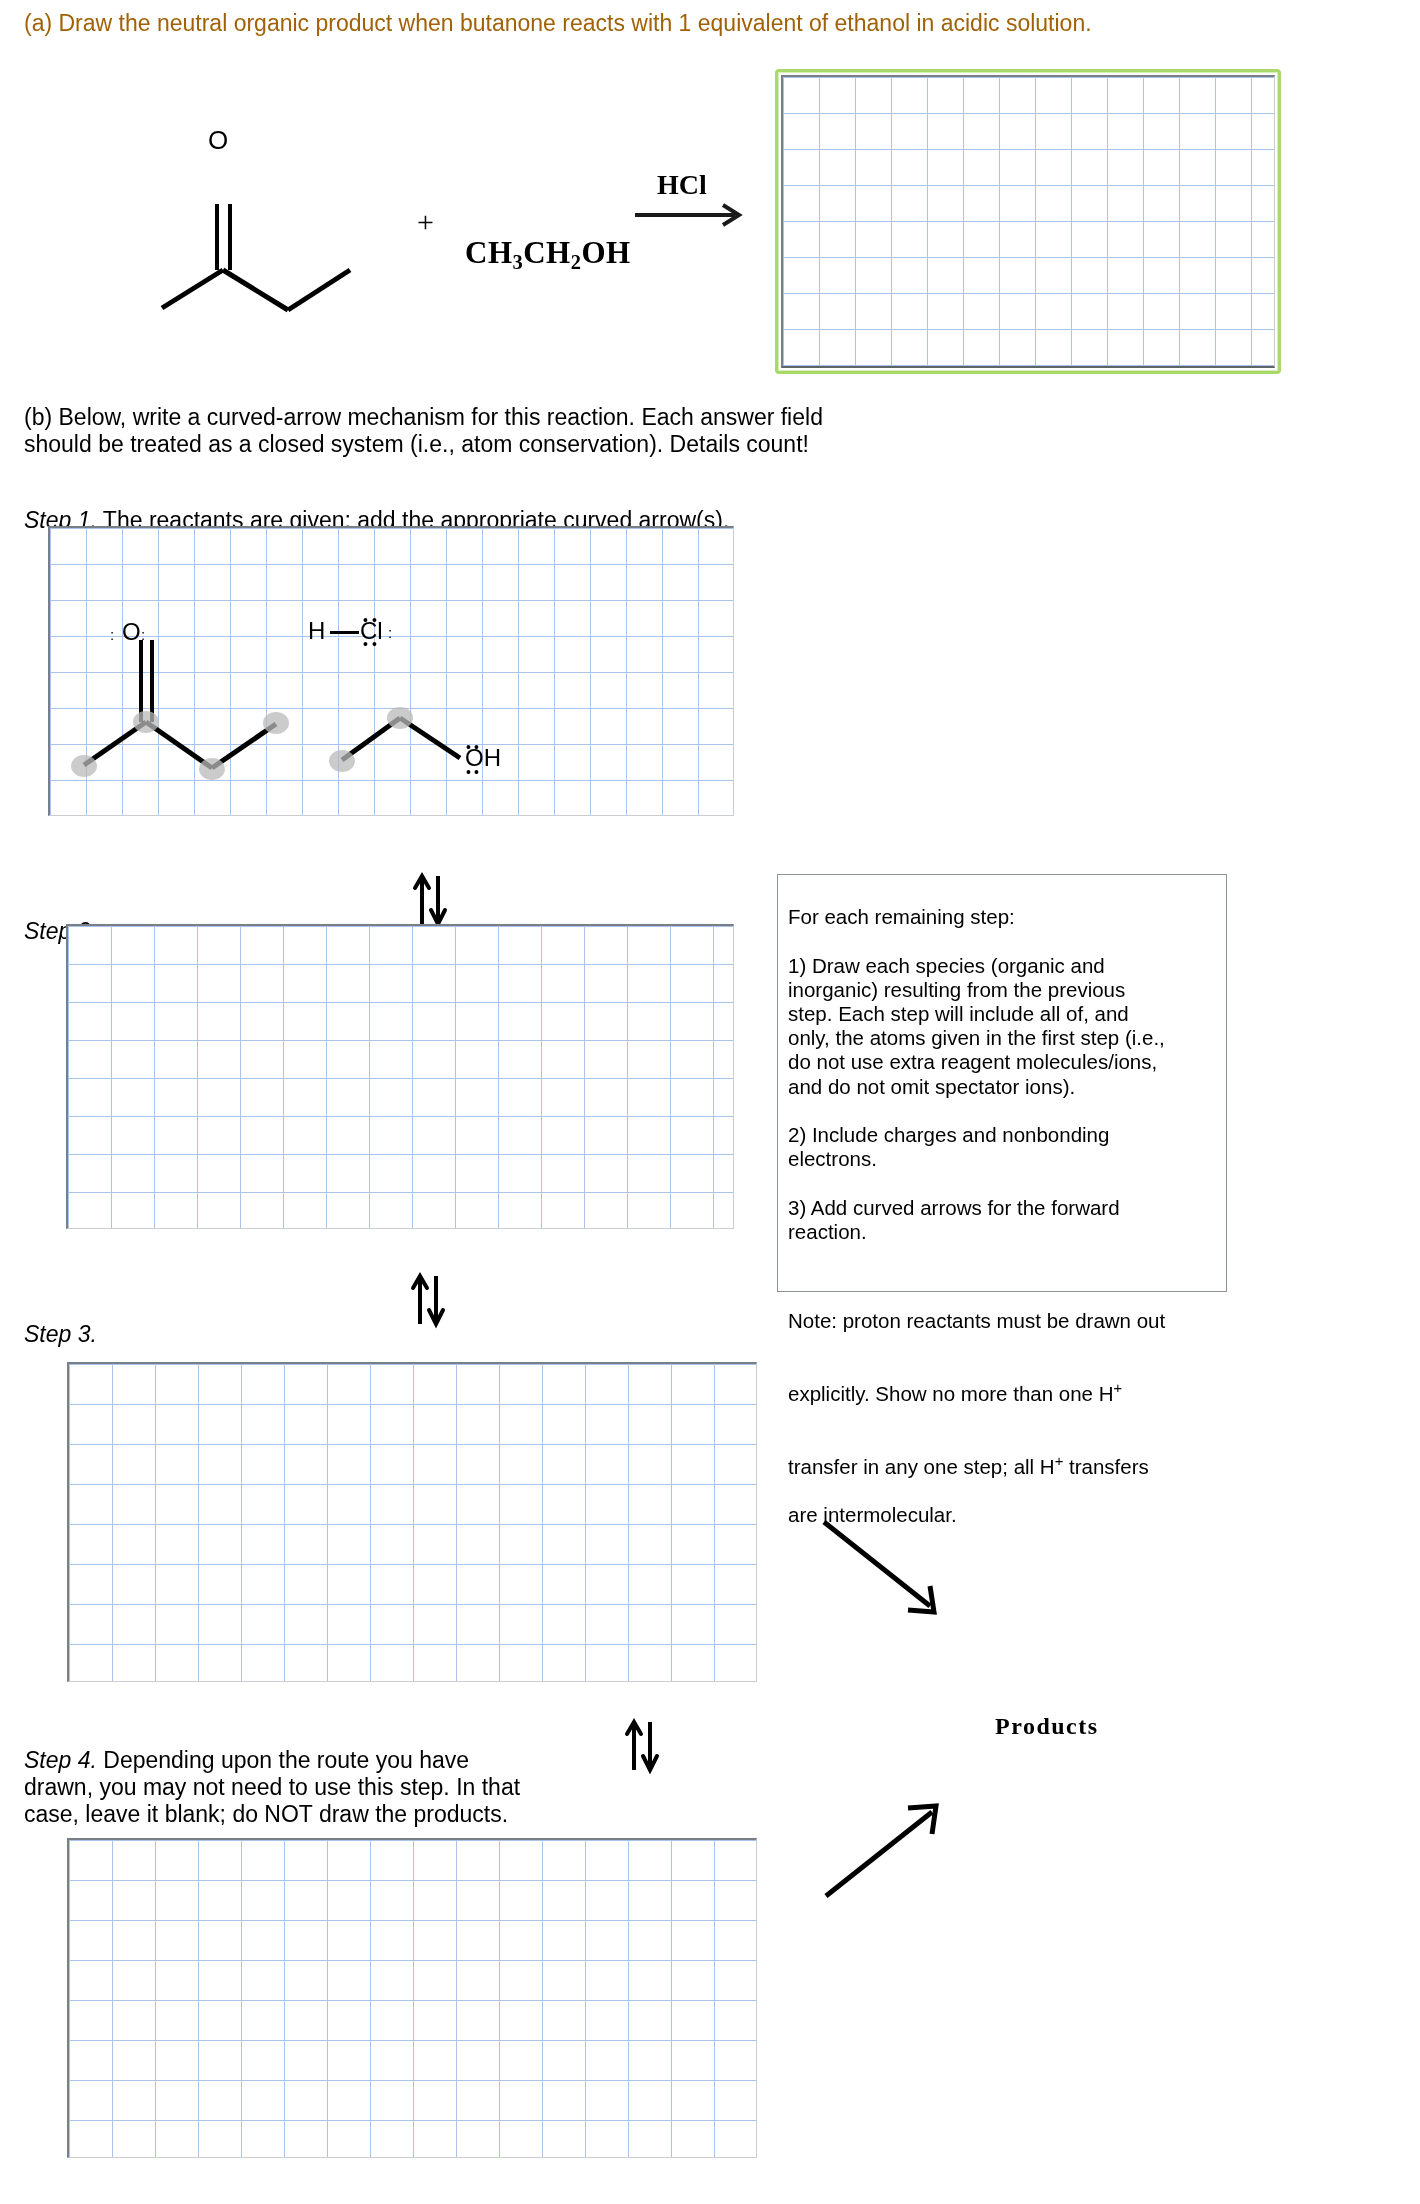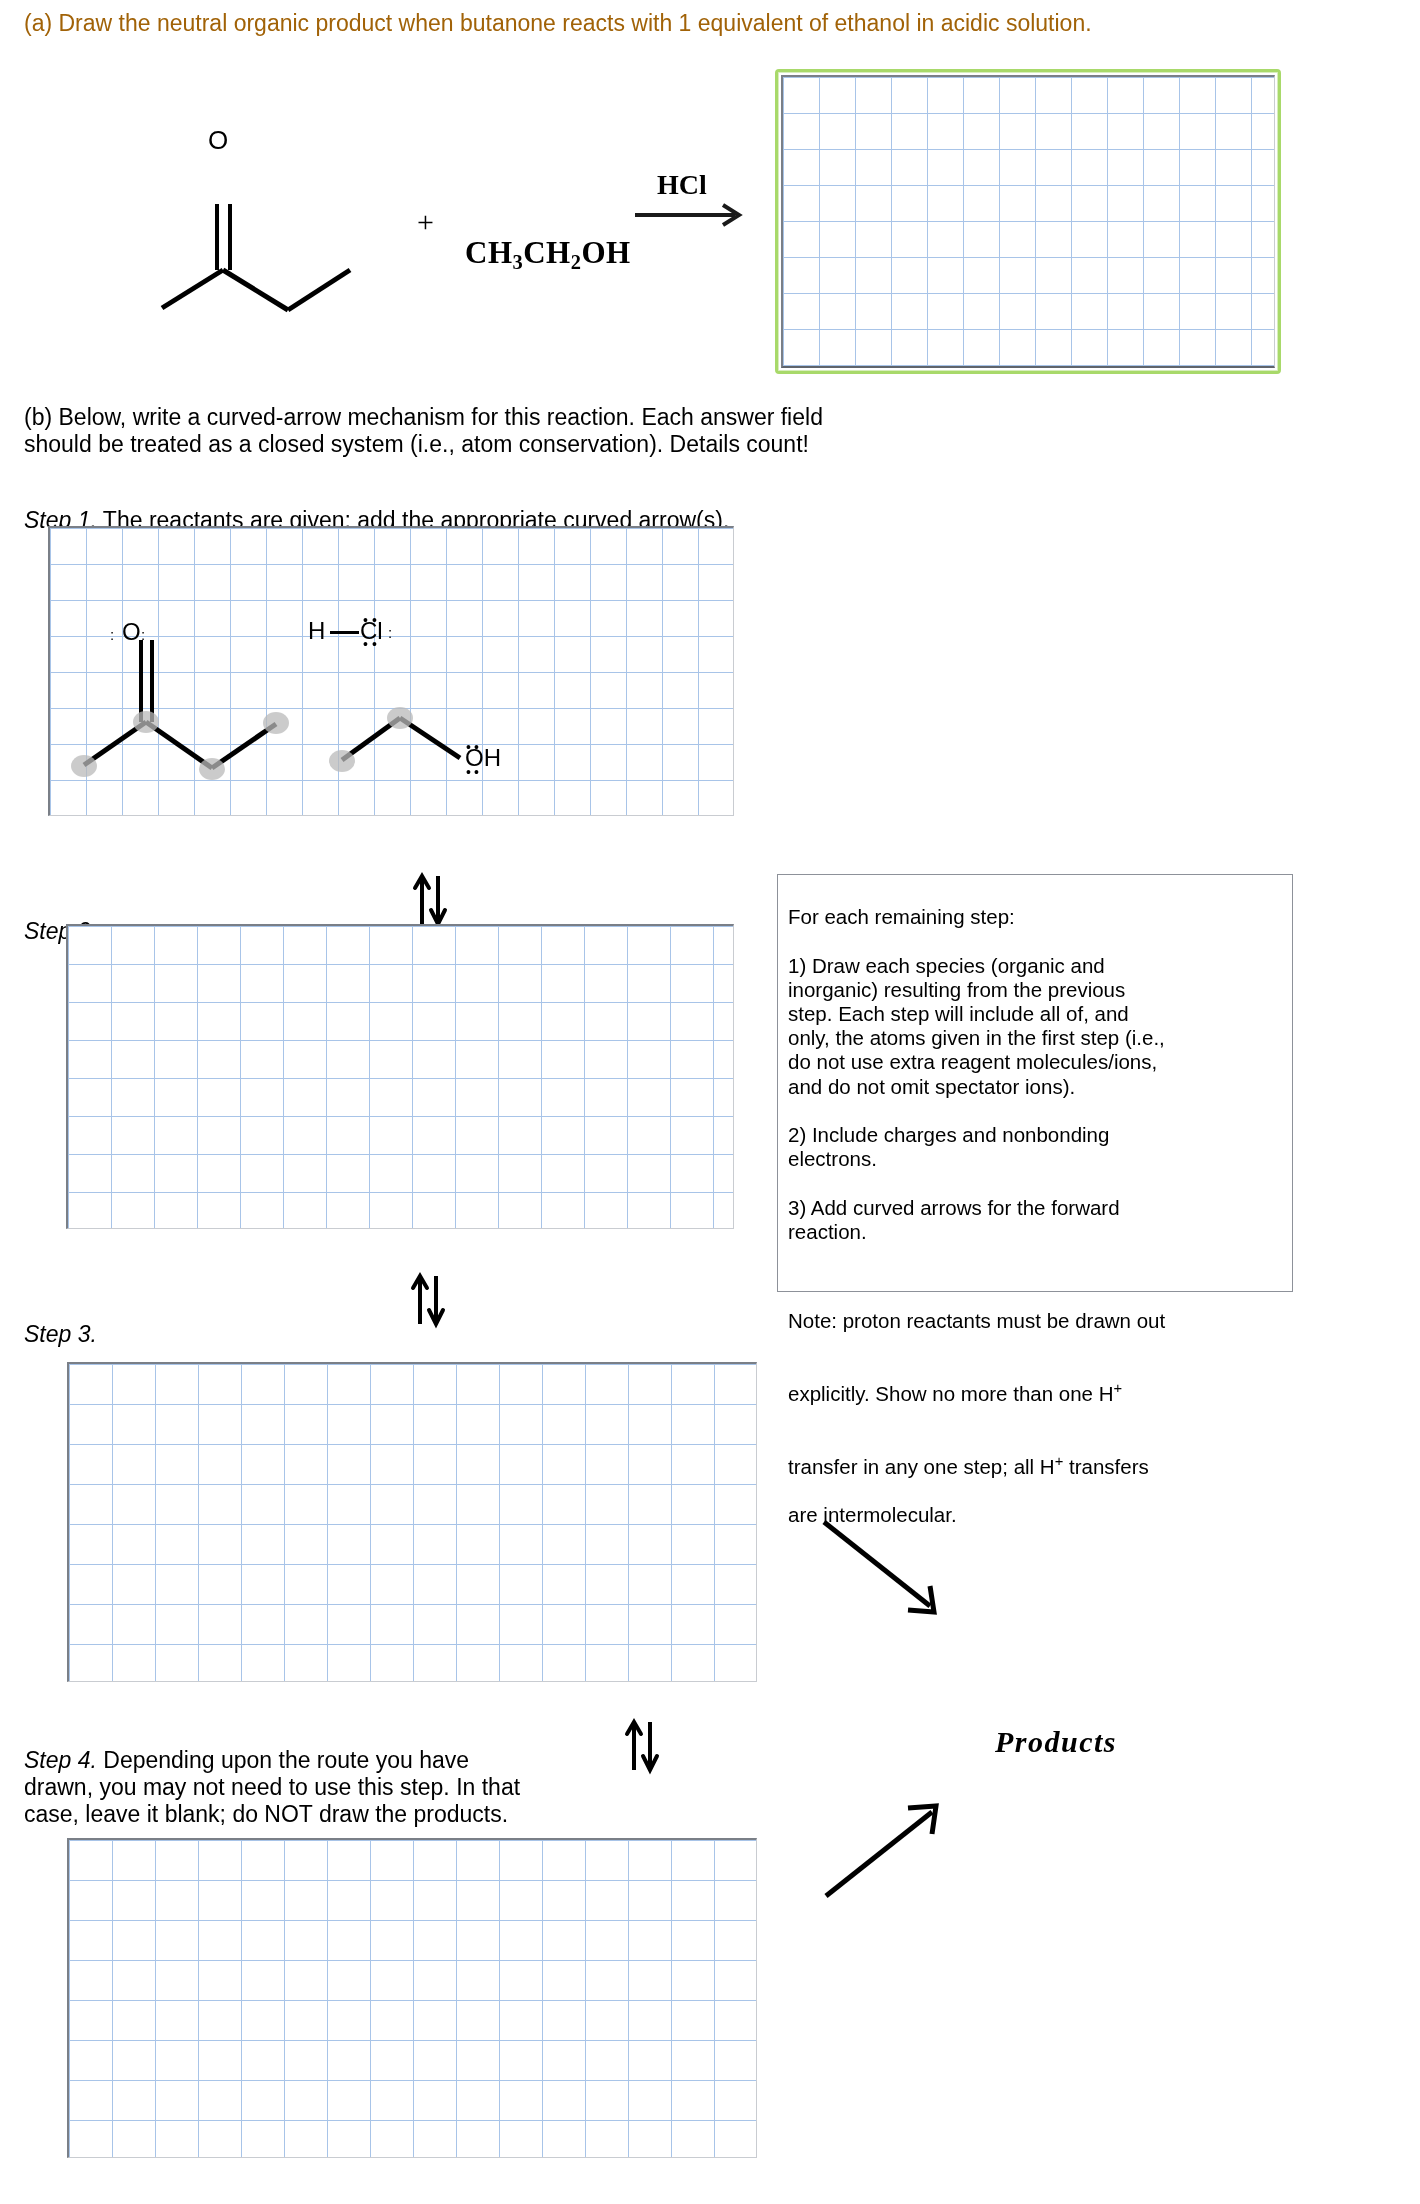--- a/index.html
+++ b/index.html
@@ -103,24 +103,22 @@
   .reagent sub { font-size: 0.66em; vertical-align: baseline; position: relative; top: 6px; }
   .hcl-label {
     font-family: "Liberation Serif", serif;
     font-weight: bold;
     font-size: 28px;
     margin-top: 22px;
   }
   .products-label {
     font-family: "Liberation Serif", serif;
     font-weight: bold;
-    font-style: italic;
-    font-size: 30px;
+    font-size: 24px;
     letter-spacing: 1.5px;
-    margin-top: 12px;
   }
 
   
   .equil {
     font-size: 0;
   }
   svg { display: block; overflow: visible; }
 </style>
 </head>
 <body>
@@ -217,21 +215,21 @@
 
 <svg class="abs equil" width="44" height="56" viewBox="0 0 44 56" style="left:408px; top:872px;">
   <line x1="14" y1="52" x2="14" y2="6" stroke="#000" stroke-width="4"></line>
   <polyline points="7,16 14,4 21,16" fill="none" stroke="#000" stroke-width="4" stroke-linecap="round"></polyline>
   <line x1="30" y1="4" x2="30" y2="48" stroke="#000" stroke-width="4"></line>
   <polyline points="23,38 30,52 37,38" fill="none" stroke="#000" stroke-width="4" stroke-linecap="round"></polyline>
 </svg>
 
 <div class="abs gridbox plain" style="left:66px; top:924px; width:668px; height:305px; background-size:43px 38px;"></div>
 
-<div class="abs note-box" style="left:777px; top:874px; width:516px; height:418px;">
+<div class="abs note-box" style="left:777px; top:874px; width:450px; height:418px;">
   <div class="blk">For each remaining step:</div>
   <div class="blk">1) Draw each species (organic and
 inorganic) resulting from the previous
 step. Each step will include all of, and
 only, the atoms given in the first step (i.e.,
 do not use extra reagent molecules/ions,
 and do not omit spectator ions).</div>
   <div class="blk">2) Include charges and nonbonding
 electrons.</div>
   <div class="blk">3) Add curved arrows for the forward

